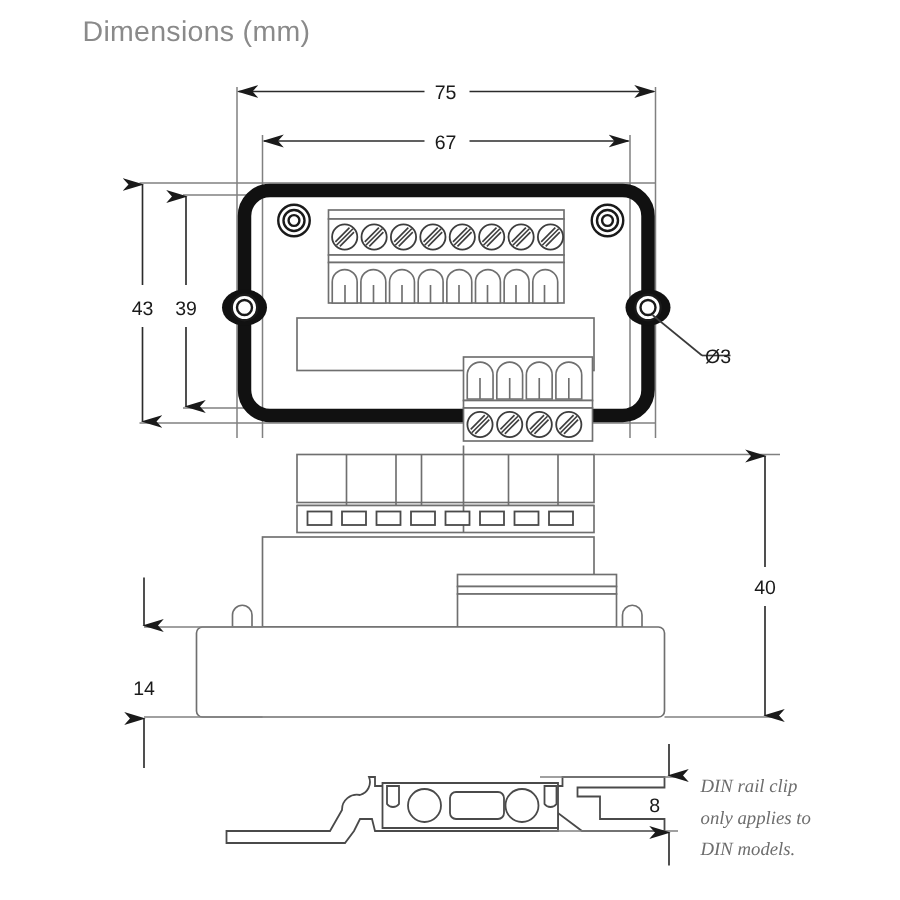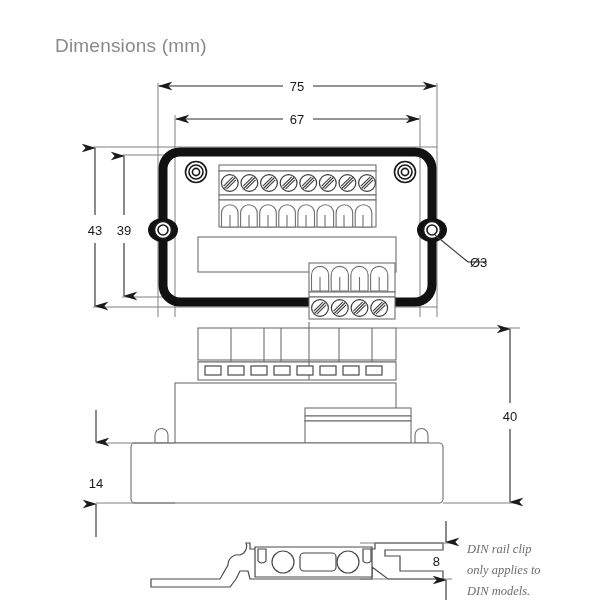--- a/index.html
+++ b/index.html
@@ -12,21 +12,20 @@
     width: 600px;
     height: 600px;
     font-family: "Liberation Sans", sans-serif;
     overflow: hidden;
     position: relative;
   }
   #drawing-root {
     position: relative;
     width: 600px;
     height: 424px;
-    margin-top: 25px;
   }
   svg.drawing {
     display: block;
     width: 600px;
     height: 600px;
   }
   .title-text {
     font-family: "Liberation Sans", sans-serif;
     font-size: 19px;
     fill: #8a8a8a;

